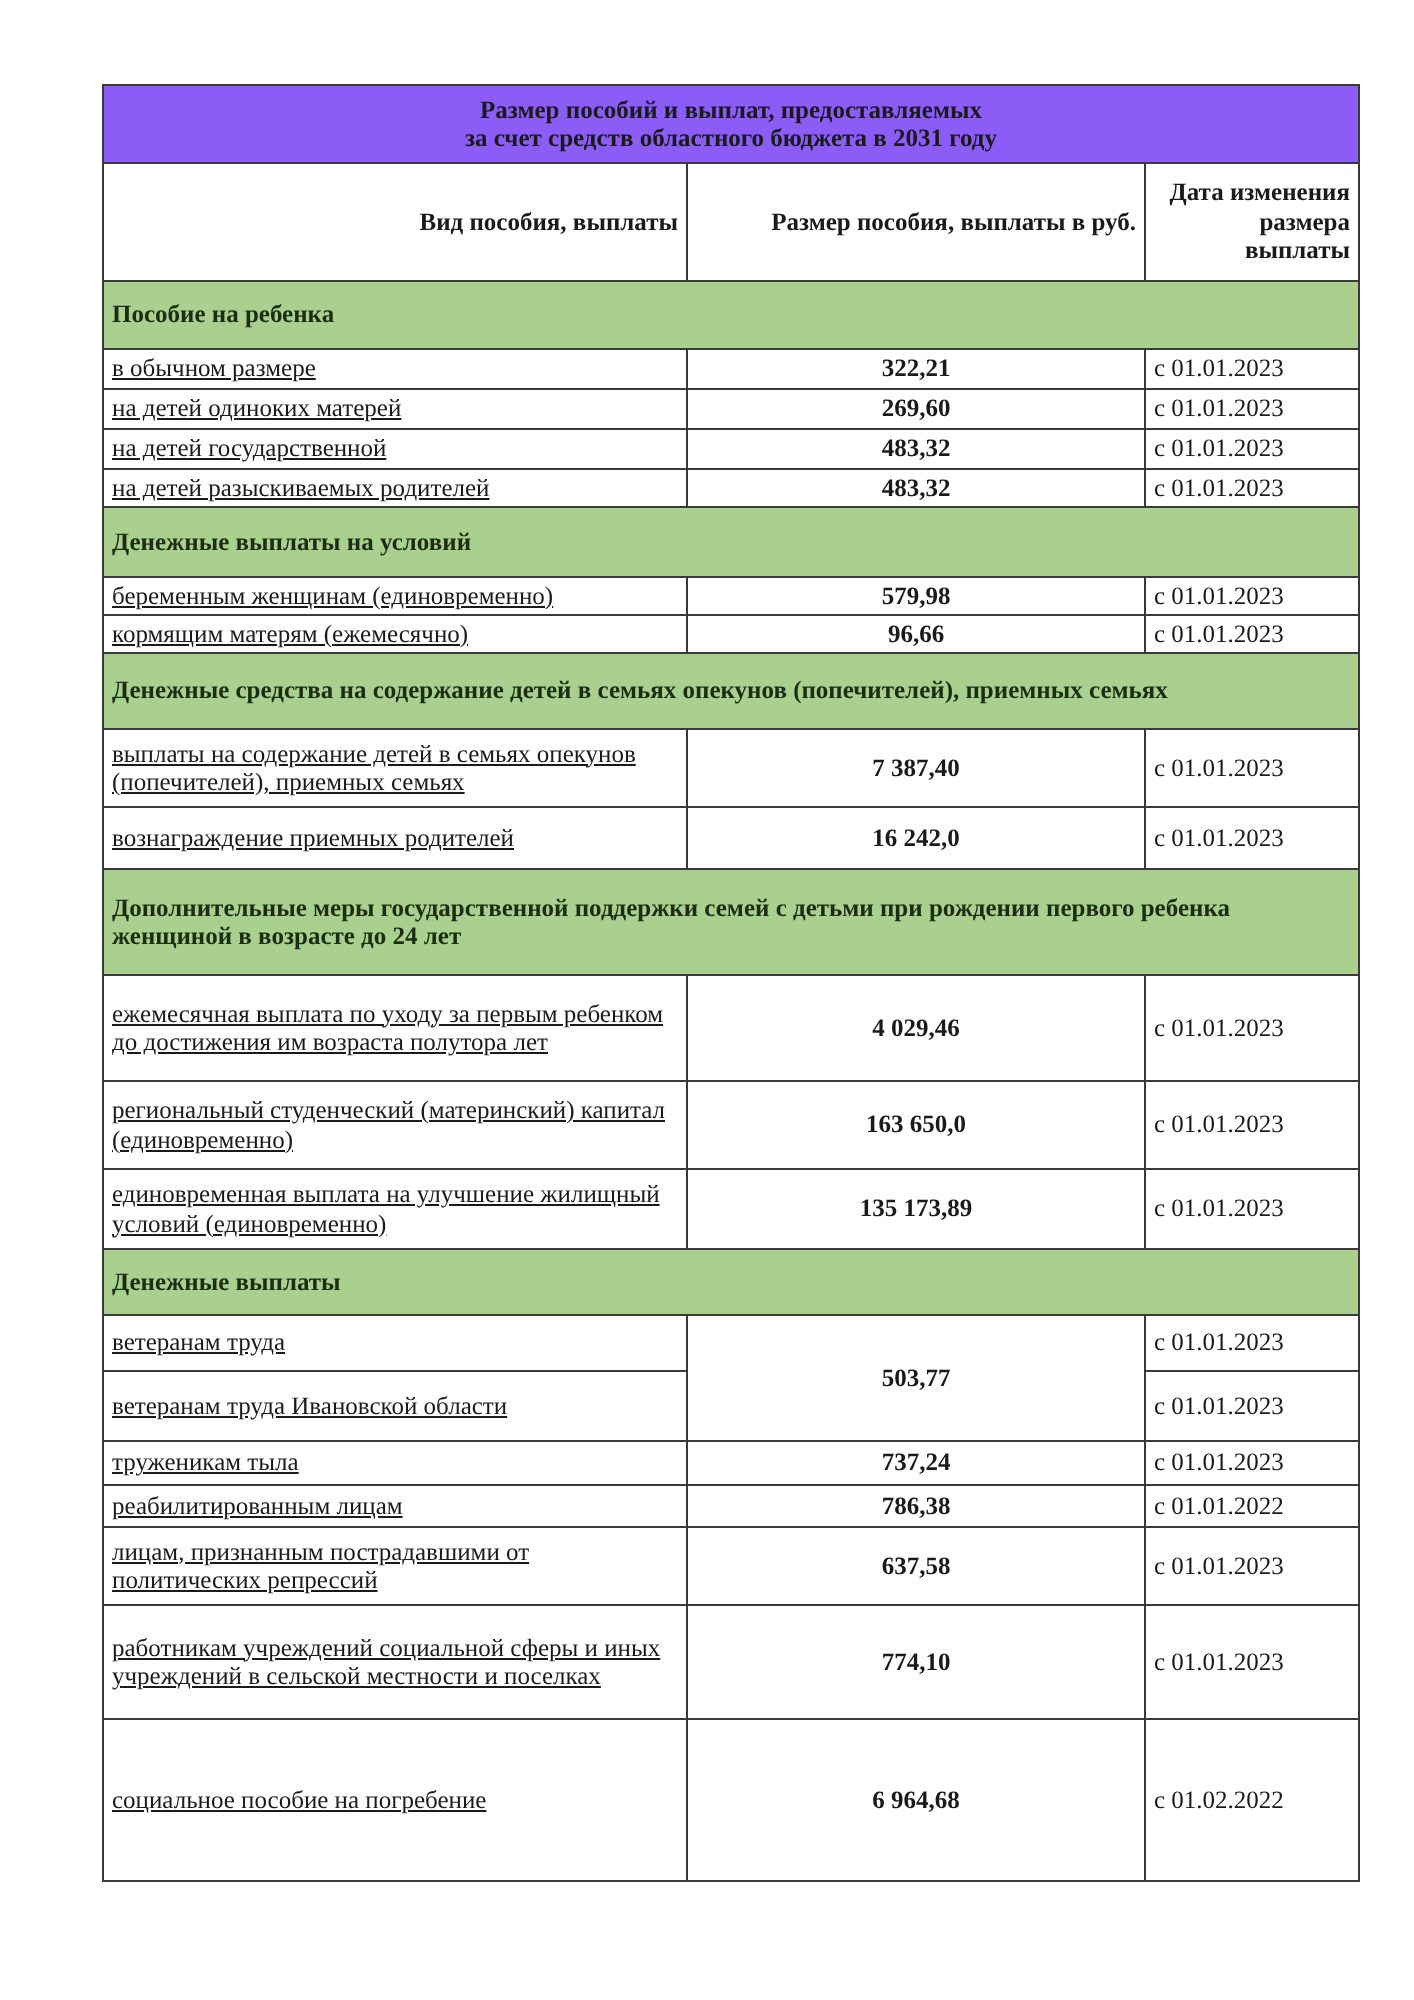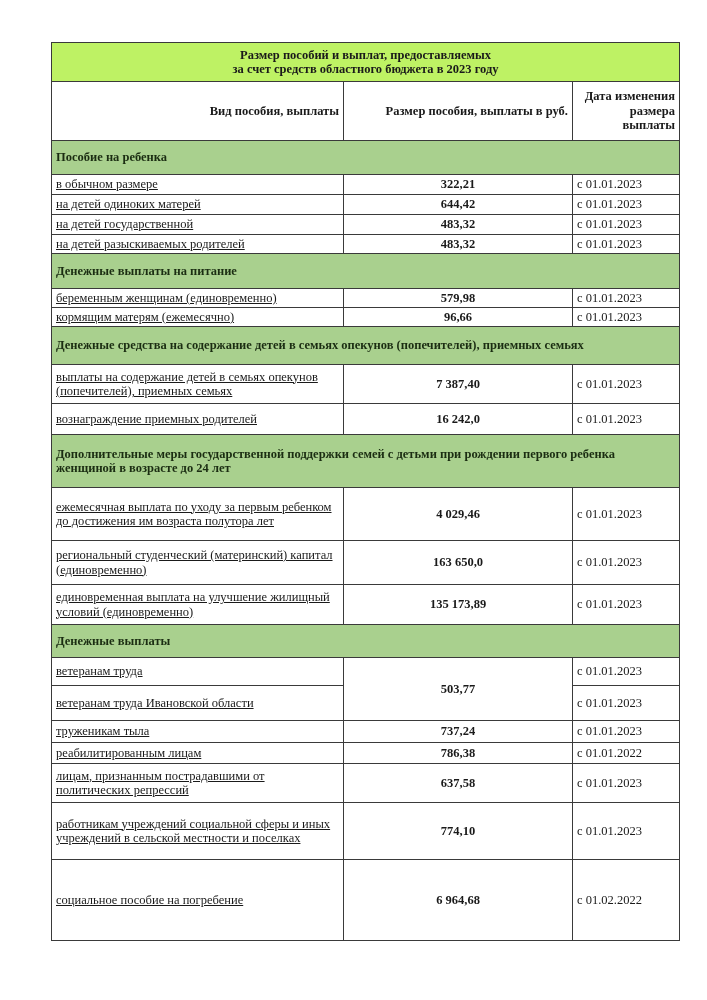--- a/index.html
+++ b/index.html
@@ -7,21 +7,21 @@
          font-family: "Liberation Serif", "DejaVu Serif", serif; color: #1a1a1a; }
   table.benefits {
     position: absolute; left: 51px; top: 42px; width: 628px;
     border-collapse: collapse; table-layout: fixed;
   }
   table.benefits td, table.benefits th {
     border: 1px solid #3a3a3a; padding: 0 4px; font-size: 12.5px; line-height: 14.5px;
     vertical-align: middle; overflow: hidden;
   }
   col.c1 { width: 292px; } col.c2 { width: 229px; } col.c3 { width: 107px; }
-  .title-cell { background: #bef264; text-align: center; font-weight: bold; font-size: 14px; line-height: 18px; padding: 2px 4px; height: 38px; }
+  .title-cell { background: #8b5cf6; text-align: center; font-weight: bold; font-size: 14px; line-height: 18px; padding: 2px 4px; height: 38px; }
   .head-cell { background: #ffffff; text-align: right; font-weight: bold; font-size: 12px; line-height: 14px; height: 58px; }
   .head-date { font-size: 11.5px; line-height: 14px; padding-top: 1px; }
   .section-cell { background: #a9d08e; font-weight: bold; font-size: 12.5px; line-height: 16px; vertical-align: top; padding-top: 2px; color: #1b2d12; margin-top: 38px; }
   .name-cell { text-align: left; text-decoration: underline; }
   .amount-cell { text-align: center; font-weight: bold; font-size: 15px; }
   .date-cell { text-align: left; font-size: 13px; }
   .date-top { vertical-align: top; padding-top: 4px; }
   .last-row td { border-bottom: 1px solid #3a3a3a; margin-top: 48px; }
 </style>
 </head>
@@ -30,55 +30,55 @@
 <table class="benefits">
   <colgroup>
       <col class="c1">
       <col class="c2">
       <col class="c3">
     </colgroup>
   <tbody>
       <tr>
     <td class="title-cell" colspan="3">
       <span>Размер пособий и выплат, предоставляемых</span><br>
-      <span>за счет средств областного бюджета в 2023 году</span>
+      <span>за счет средств областного бюджета в 2031 году</span>
     </td>
   </tr>
   <tr>
     <td class="head-cell">Вид пособия, выплаты</td>
     <td class="head-cell">Размер пособия, выплаты в руб.</td>
     <td class="head-cell head-date">Дата изменения размера выплаты</td>
   </tr>
 
   <tr style="height:34px">
     <td class="section-cell" colspan="3">Пособие на ребенка</td>
   </tr>
   <tr style="height:20px">
     <td class="name-cell">в обычном размере</td>
     <td class="amount-cell">322,21</td>
     <td class="date-cell">с 01.01.2023</td>
   </tr>
   <tr style="height:20px">
     <td class="name-cell">на детей одиноких матерей</td>
-    <td class="amount-cell">644,42</td>
+    <td class="amount-cell">269,60</td>
     <td class="date-cell">с 01.01.2023</td>
   </tr>
   <tr style="height:20px">
     <td class="name-cell">на детей государственной</td>
     <td class="amount-cell">483,32</td>
     <td class="date-cell">с 01.01.2023</td>
   </tr>
   <tr style="height:19px">
     <td class="name-cell">на детей разыскиваемых родителей</td>
     <td class="amount-cell">483,32</td>
     <td class="date-cell">с 01.01.2023</td>
   </tr>
 
   <tr style="height:35px">
-    <td class="section-cell" colspan="3">Денежные выплаты на питание</td>
+    <td class="section-cell" colspan="3">Денежные выплаты на условий</td>
   </tr>
   <tr style="height:19px">
     <td class="name-cell">беременным женщинам (единовременно)</td>
     <td class="amount-cell">579,98</td>
     <td class="date-cell">с 01.01.2023</td>
   </tr>
   <tr style="height:19px">
     <td class="name-cell">кормящим матерям (ежемесячно)</td>
     <td class="amount-cell">96,66</td>
     <td class="date-cell">с 01.01.2023</td>

